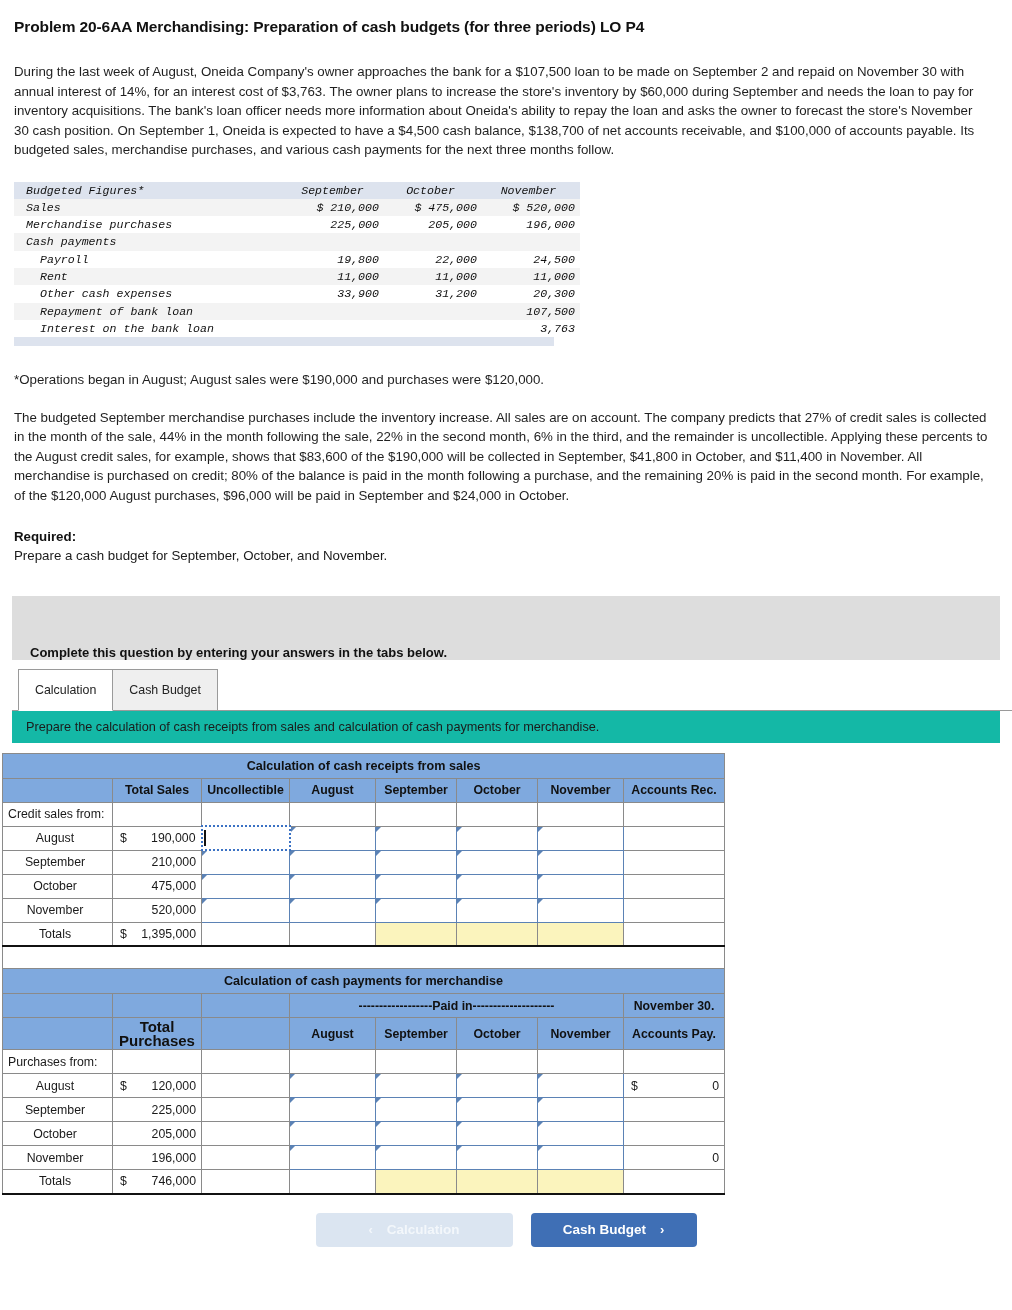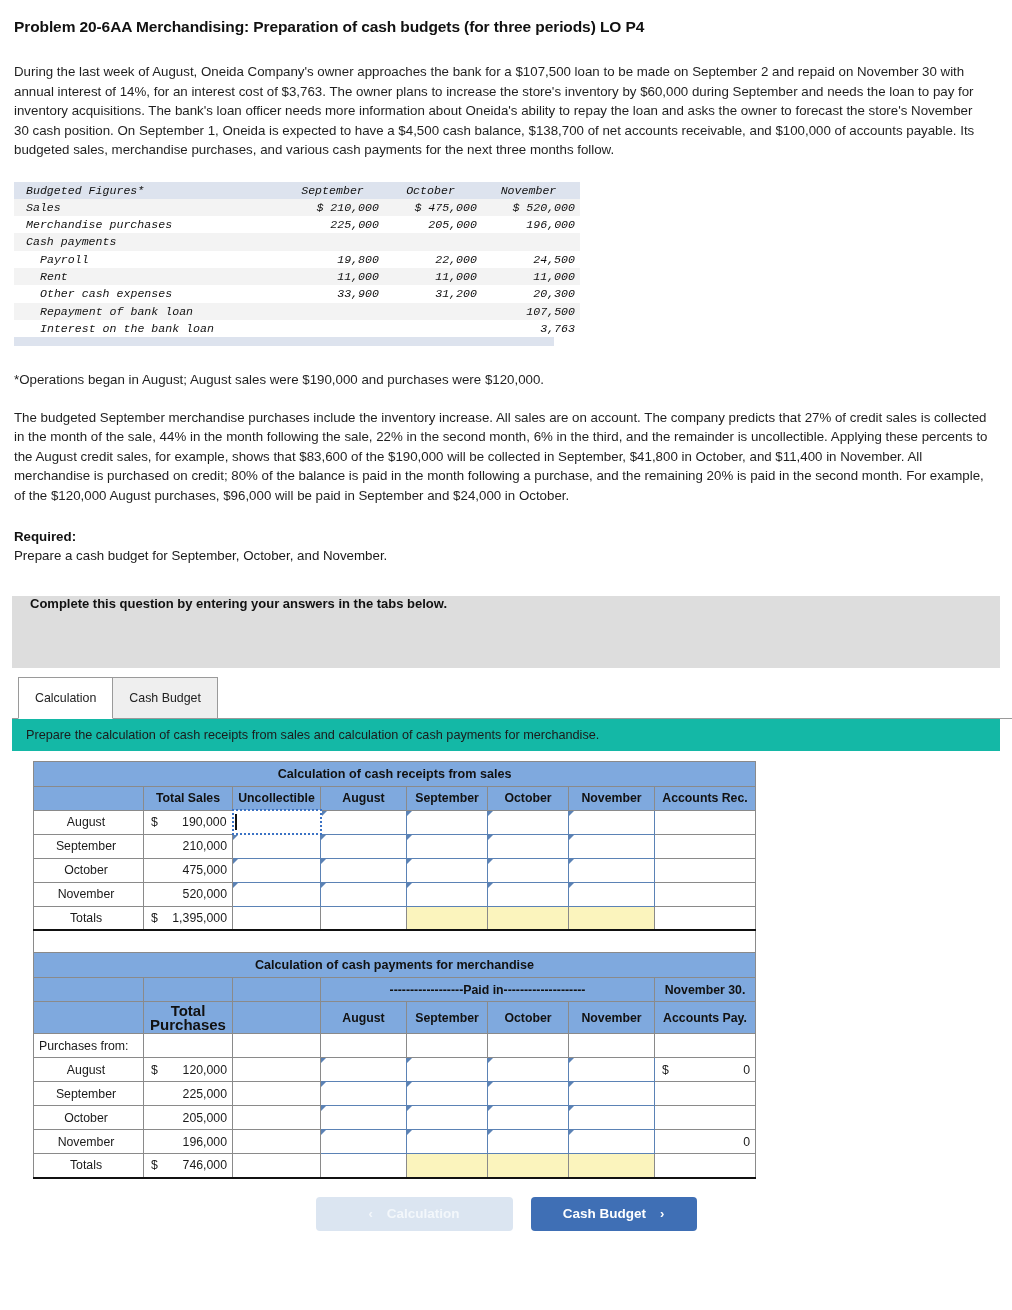--- a/index.html
+++ b/index.html
@@ -85,23 +85,23 @@
     height: 9px;
     background: #dde3ee;
     width: 540px;
     margin-left: 14px;
   }
   .fg-indent { padding-left: 26px !important; }
   
   .gray-banner {
     margin: 30px 12px 0 12px;
     background: #dddddd;
-    height: 72px;
+    height: 64px;
     display: flex;
-    align-items: flex-start;
+    align-items: flex-end;
     padding-left: 18px;
     box-sizing: border-box;
   }
   .gray-banner-text {
     font-size: 13px;
     font-weight: bold;
     color: #111;
   }
   
   .tabstrip {
@@ -148,21 +148,21 @@
     align-items: center;
     padding-left: 14px;
     box-sizing: border-box;
   }
   .blue-bar-text {
     font-size: 12.7px;
     color: #1b1b1b;
   }
   
   .sheet {
-    margin: 10px 0 0 33px;
+    margin: 10px 0 0 2px;
     width: 722px;
     border-collapse: collapse;
     table-layout: fixed;
     font-size: 12.3px;
   }
   .sheet td {
     border: 1px solid #8a8a8a;
     height: 24px;
     padding: 0 5px;
     box-sizing: border-box;
@@ -388,20 +388,30 @@
       <td class="hdr blank"></td>
       <td class="hdr">Total Sales</td>
       <td class="hdr">Uncollectible</td>
       <td class="hdr">August</td>
       <td class="hdr">September</td>
       <td class="hdr">October</td>
       <td class="hdr">November</td>
       <td class="hdr">Accounts Rec.</td>
     </tr>
     <tr>
+      <td class="rowlabel">Credit sales from:</td>
+      <td></td>
+      <td></td>
+      <td></td>
+      <td></td>
+      <td></td>
+      <td></td>
+      <td></td>
+    </tr>
+    <tr>
       <td class="rowlabel center">August</td>
       <td class="num"><span class="dollar">$</span><span>190,000</span></td>
       <td class="cellin selected">
             <span class="caret"></span>
           </td>
       <td class="cellin"></td>
       <td class="cellin"></td>
       <td class="cellin"></td>
       <td class="cellin"></td>
       <td></td>

